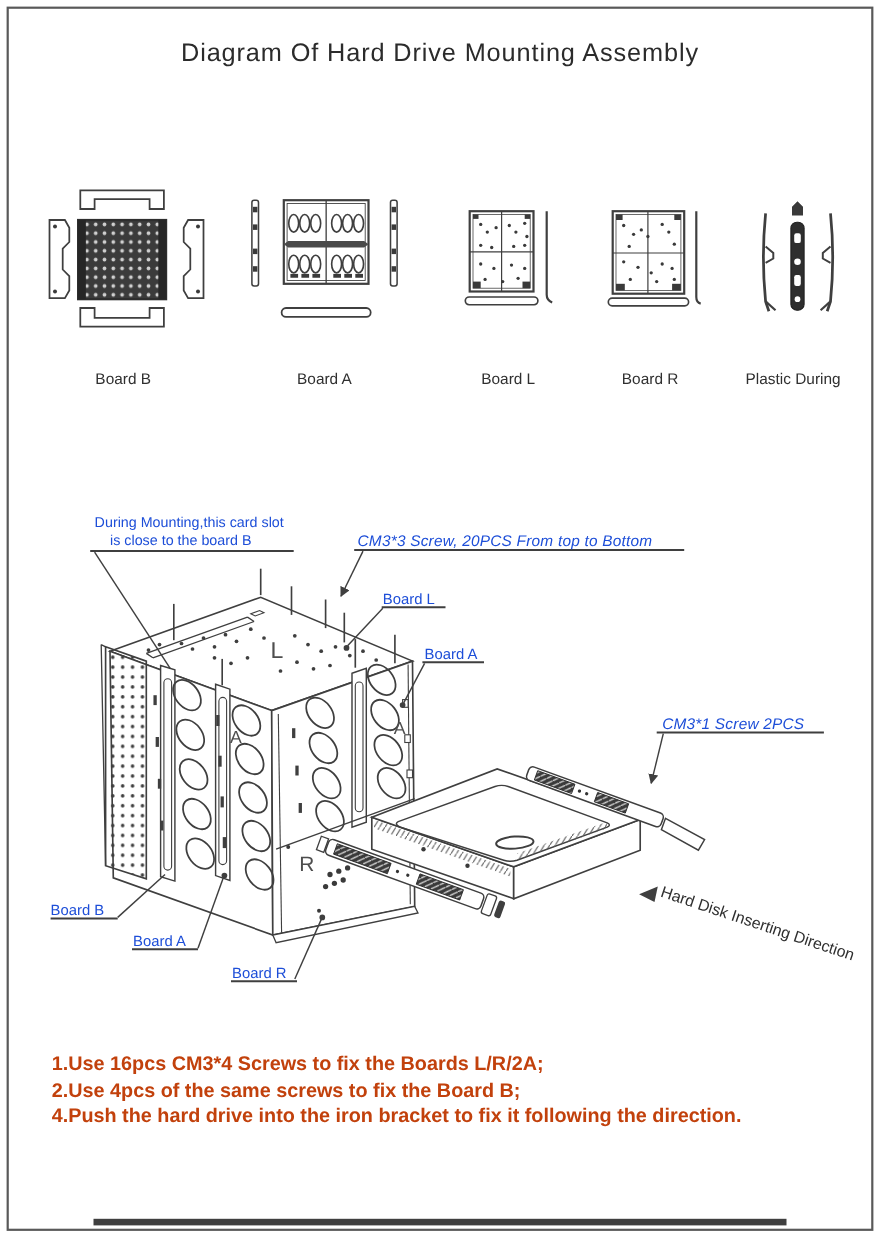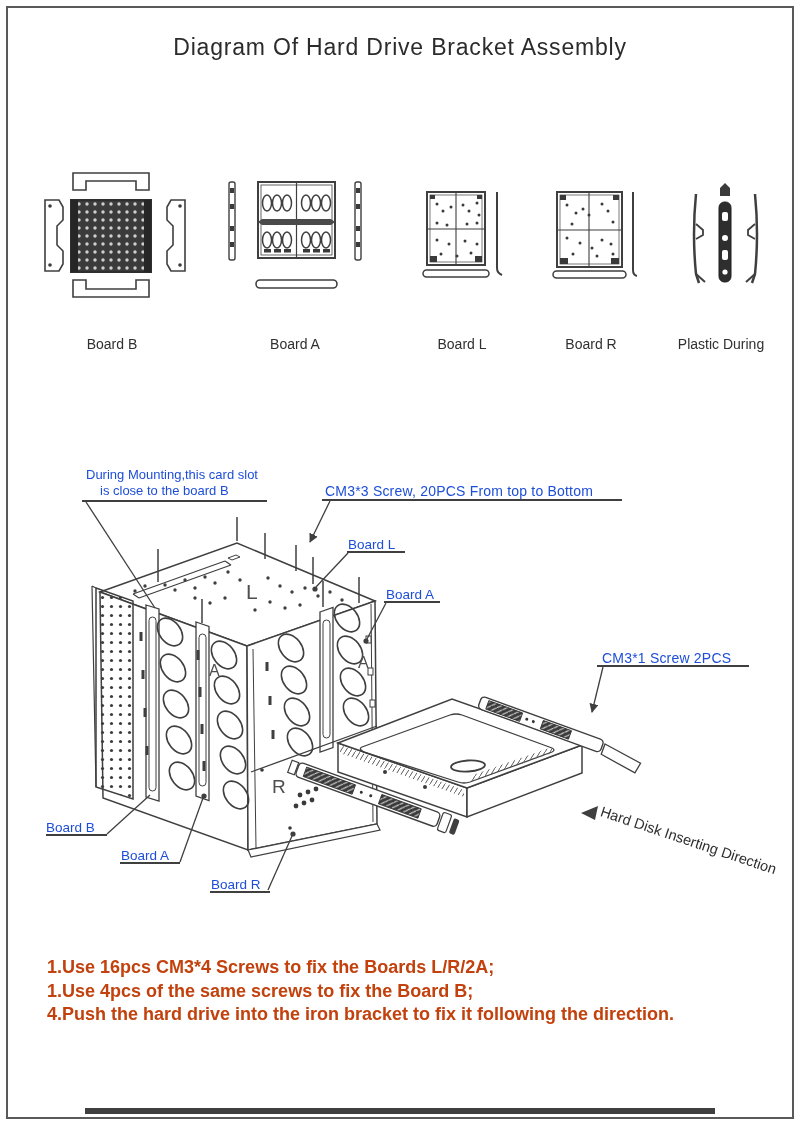--- a/index.html
+++ b/index.html
@@ -4,21 +4,21 @@
 <style>
   html,body{margin:0;padding:0;background:#fff;}
   .page{position:relative;width:800px;height:1125px;background:#fff;overflow:hidden;
         font-family:"Liberation Sans", sans-serif;color:#2f2f2f;}
   .frame{position:absolute;left:6px;top:6px;right:6px;bottom:6px;border:2px solid #595959;}
   .abs{position:absolute;}
   .title{width:800px;text-align:center;top:34px;left:0;font-size:23px;letter-spacing:.8px;color:#2b2b2b;}
   .part-label{font-size:14px;color:#303030;transform:translateX(-50%);white-space:nowrap;}
   .callout{font-size:13px;color:#1d4ed8;line-height:16px;white-space:nowrap;}
   .callout.md{font-size:13.5px;}
-  .callout.lg{font-size:14px;letter-spacing:.2px;}
+  .callout.lg{font-size:14px;letter-spacing:.2px;font-style:italic;}
   .facelabel{color:#4e4e4e;white-space:nowrap;}
   .direction{font-size:14.5px;color:#2f2f2f;transform:rotate(18.5deg);transform-origin:left center;white-space:nowrap;}
   .instructions{left:47px;top:956px;font-size:18px;font-weight:600;line-height:23.5px;color:#c2410c;white-space:nowrap;}
   .bottom-bar{left:85px;top:1108px;width:630px;height:6px;background:#3f3f3f;}
   svg .ln{stroke:#3f3f3f;fill:none;}
   svg .fw{fill:#ffffff;stroke:#3f3f3f;}
 </style>
 </head>
 <body>
 
@@ -40,21 +40,21 @@
       </pattern>
       <pattern id="pHatch2" width="5" height="8" patternUnits="userSpaceOnUse">
         <line x1="0" y1="8" x2="5" y2="0" stroke="#5a5a5a" stroke-width="1"></line>
       </pattern>
       <marker id="arrow" viewBox="0 0 10 10" refX="9" refY="5" markerWidth="7" markerHeight="7" orient="auto">
         <path d="M0,0 L10,5 L0,10 Z" fill="#3f3f3f"></path>
       </marker>
     </defs>
   </svg>
 
-  <div class="abs title">Diagram Of Hard Drive Bracket Assembly</div>
+  <div class="abs title">Diagram Of Hard Drive Mounting Assembly</div>
 
   <div class="abs" style="left:35px;top:160px;width:160px;height:150px">
     <svg width="160" height="150" viewBox="0 0 160 150">
       <path class="fw" stroke-width="1.6" d="M38,13 H114 V30 H101 V21 H51 V30 H38 Z"></path>
       <path class="fw" stroke-width="1.6" d="M38,137 H114 V120 H101 V129 H51 V120 H38 Z"></path>
       <path class="fw" stroke-width="1.6" d="M10,40 H24 L28,47 V60 L22,66 V85 L28,91 V104 L24,111 H10 Z"></path>
       <circle cx="15" cy="46" r="1.8" fill="#3a3a3a"></circle>
         <circle cx="15" cy="105" r="1.8" fill="#3a3a3a"></circle>
       <path class="fw" stroke-width="1.6" d="M150,40 H136 L132,47 V60 L138,66 V85 L132,91 V104 L136,111 H150 Z"></path>
       <circle cx="145" cy="46" r="1.8" fill="#3a3a3a"></circle>
@@ -383,18 +383,18 @@
   <div class="abs callout md" style="left:211px;top:877px">Board R</div>
   <div class="abs direction" style="left:601px;top:803px">Hard Disk Inserting Direction</div>
 
   <div class="abs facelabel" style="left:246px;top:580px;font-size:21px">L</div>
   <div class="abs facelabel" style="left:209px;top:662px;font-size:16px">A</div>
   <div class="abs facelabel" style="left:358px;top:654px;font-size:16px">A</div>
   <div class="abs facelabel" style="left:272px;top:776px;font-size:19px">R</div>
 
   <div class="abs instructions">
     <div>1.Use 16pcs CM3*4 Screws to fix the Boards L/R/2A;</div>
-    <div>1.Use 4pcs of the same screws to fix the Board B;</div>
+    <div>2.Use 4pcs of the same screws to fix the Board B;</div>
     <div>4.Push the hard drive into the iron bracket to fix it following the direction.</div>
   </div>
 
   <div class="abs bottom-bar"></div>
 </div>
 
 </body></html>

